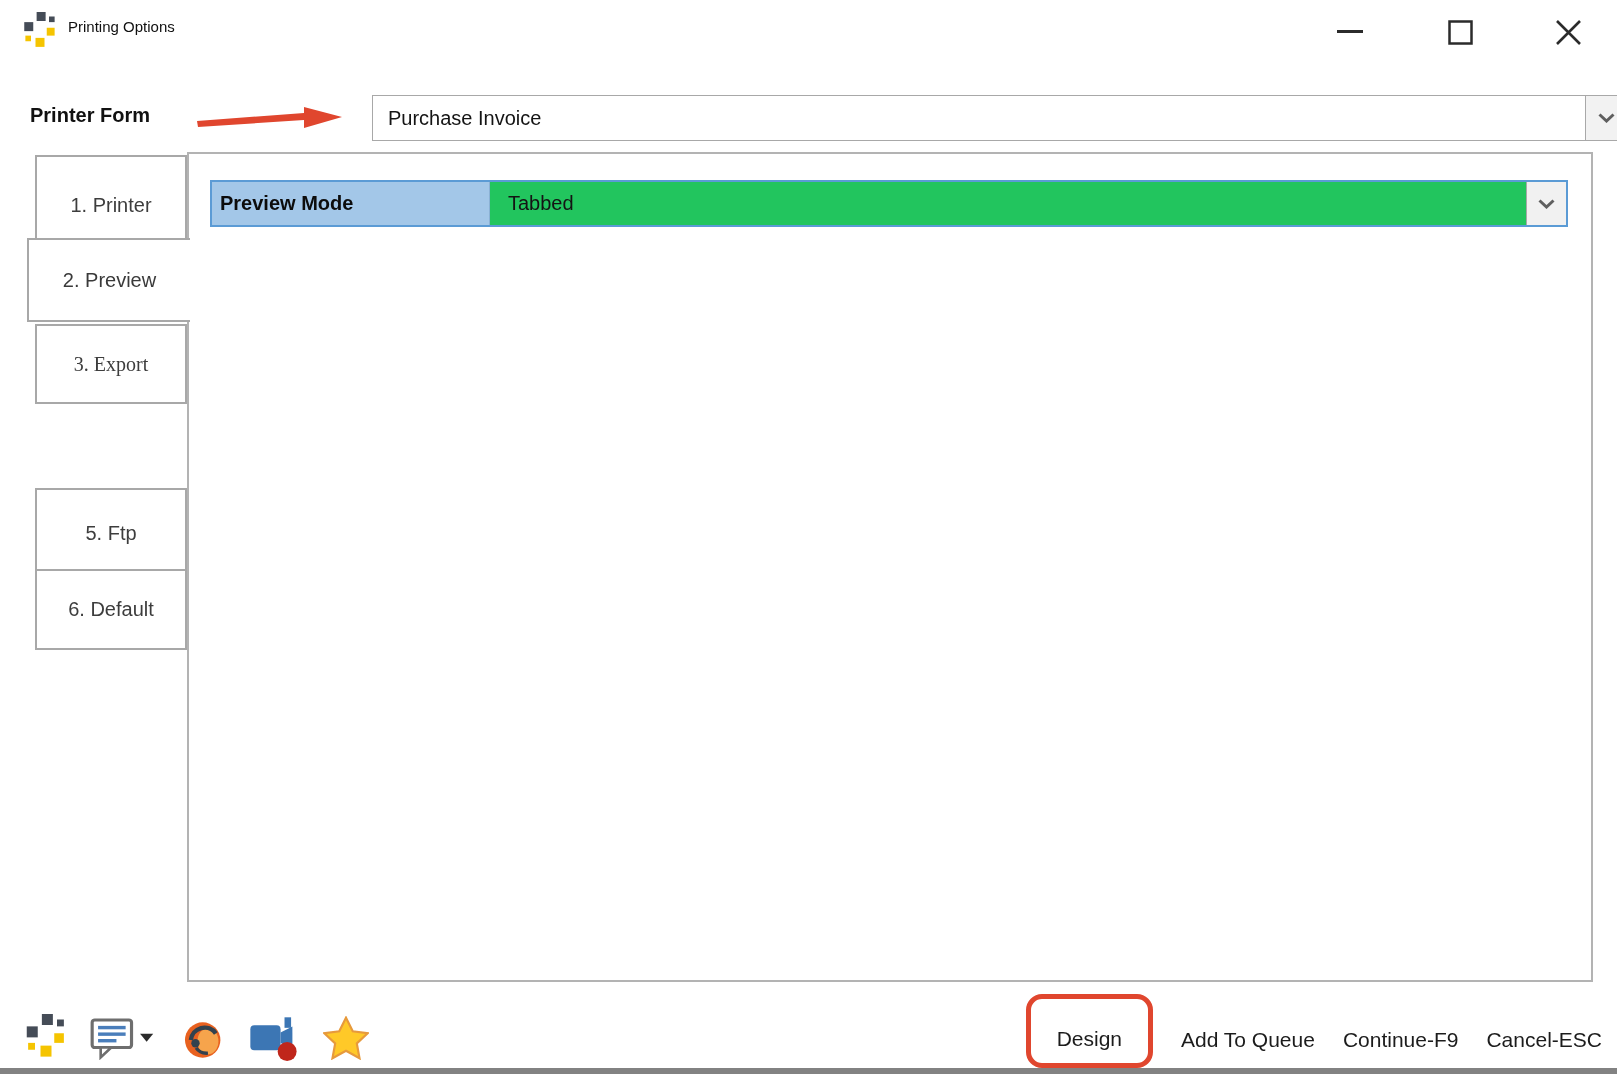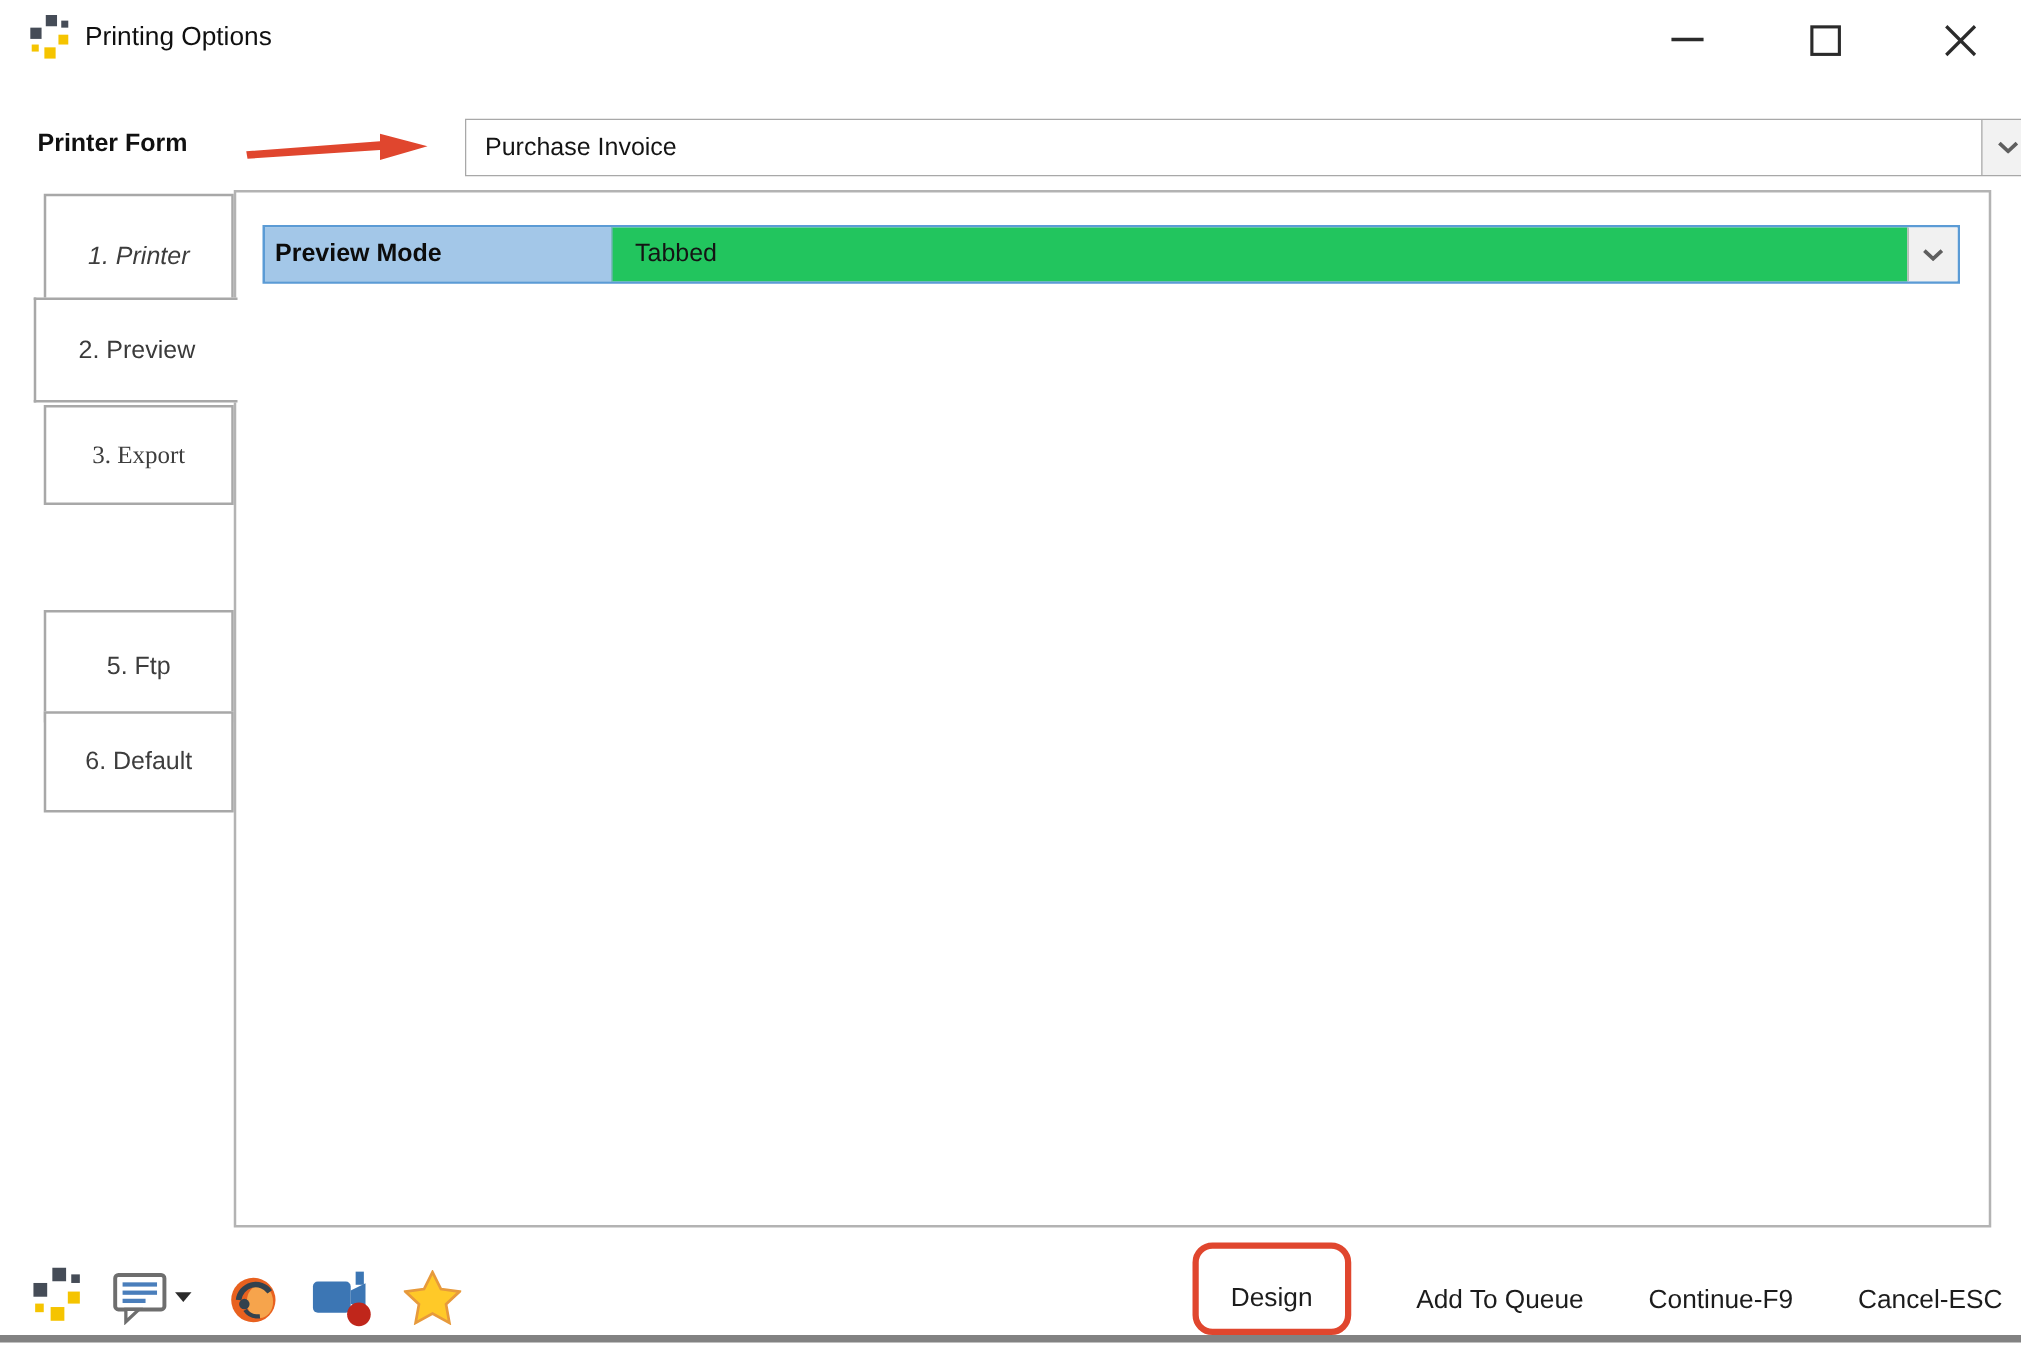--- a/index.html
+++ b/index.html
@@ -8,21 +8,21 @@
     --annotation-red:#E0462E;
     --border-gray:#a8a8a8;
     --panel-border:#b3b3b3;
   }
   *{box-sizing:border-box;margin:0;padding:0;}
   body{font-family:"Liberation Sans",sans-serif;background:#fff;}
   .window{position:relative;width:1617px;height:1077px;background:#fff;overflow:hidden;}
 
   
   .titlebar-logo{position:absolute;left:22px;top:12px;width:36px;height:36px;}
-  .title-text{position:absolute;left:68px;top:18px;font-size:21px;color:#101010;}
+  .title-text{position:absolute;left:68px;top:18px;font-size:15px;color:#101010;}
   .win-btn{position:absolute;top:10px;width:52px;height:44px;display:flex;align-items:center;justify-content:center;cursor:default;}
   .win-btn.min{left:1324px;}
   .win-btn.max{left:1434px;}
   .win-btn.close{left:1542px;}
 
   
   .pf-label{position:absolute;left:30px;top:104px;font-size:20px;font-weight:bold;color:#111;}
   .annot-arrow{position:absolute;left:196px;top:104px;}
   .combo{position:absolute;border:1px solid var(--border-gray);background:#fff;display:flex;align-items:stretch;}
   .combo-top{left:340px;top:95px;width:1256px;height:46px;margin-left:32px;}
@@ -37,21 +37,21 @@
   
   .content-panel{position:absolute;left:187px;top:152px;width:1406px;height:830px;border:2px solid var(--panel-border);background:#fff;z-index:1;}
 
   .preview-control{position:absolute;left:210px;top:180px;width:1358px;height:47px;border:2px solid var(--accent-blue-border);display:flex;z-index:5;background:#fff;}
   .preview-label{width:277px;background:var(--accent-blue-bg);display:flex;align-items:center;padding-left:8px;font-size:20px;font-weight:bold;color:#0c0c0c;}
   .preview-value{flex:1;background:#22c55e;display:flex;align-items:center;padding-left:18px;font-size:20px;color:#141414;border-left:1px solid #8ab0d4;}
   .preview-btn{width:40px;background:#f1f1f1;border-left:1px solid var(--border-gray);display:flex;align-items:center;justify-content:center;}
 
   
   .toolbar-icon{position:absolute;cursor:default;}
-  .footer-actions{position:absolute;right:15px;top:994px;height:74px;display:flex;align-items:flex-end;gap:52px;z-index:6;}
+  .footer-actions{position:absolute;right:15px;top:994px;height:74px;display:flex;align-items:flex-end;gap:28px;z-index:6;}
   .footer-btn{font-size:21px;color:#1c1c1c;margin-bottom:16px;white-space:nowrap;cursor:default;}
   .design-annotation{height:100%;border:5px solid var(--annotation-red);border-radius:16px;display:flex;align-items:flex-end;justify-content:center;padding:0 26px 12px 26px;}
   .design-annotation .footer-btn{margin-bottom:0;}
 
   .bottom-bar{position:absolute;left:0;top:1068px;width:1617px;height:6px;background:#828282;}
 </style>
 </head>
 <body>
 
 <div class="window">
@@ -90,21 +90,21 @@
     <div class="combo-value">Purchase Invoice</div>
     <div class="combo-btn">
       <svg width="17" height="10" viewBox="0 0 17 10">
           <path d="M1.5 1.5 L8.5 8 L15.5 1.5" fill="none" stroke="#5f5f5f" stroke-width="3"></path>
         </svg>
     </div>
   </div>
 
   <div class="content-panel"></div>
 
-  <div class="tab" style="top:155px;height:100px;font-style:italic;">
+  <div class="tab" style="top:155px;height:100px;">
       <span>1. Printer</span>
     </div>
   <div class="tab selected" style="top:238px;height:84px;">
       <span>2. Preview</span>
     </div>
   <div class="tab" style="top:324px;height:80px;font-family:Liberation Serif, serif;">
       <span>3. Export</span>
     </div>
   <div class="tab" style="top:488px;height:90px;">
       <span>5. Ftp</span>

